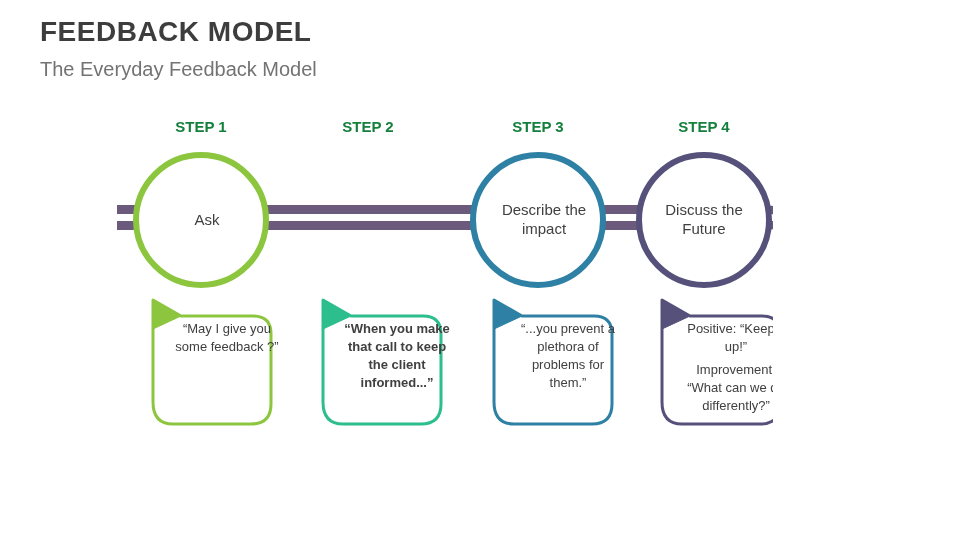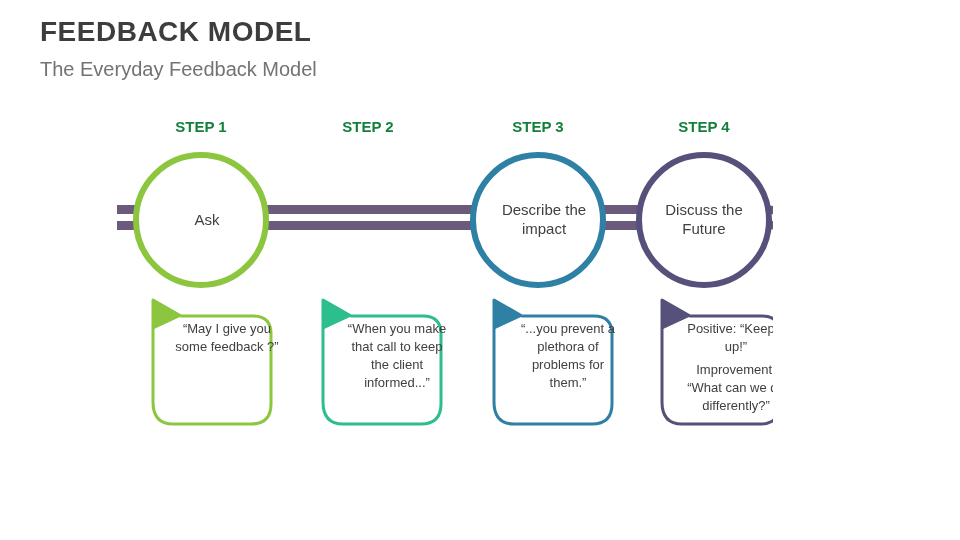--- a/index.html
+++ b/index.html
@@ -44,21 +44,21 @@
   .bubble svg{position:absolute;left:0;top:0;width:122px;height:128px;overflow:visible;}
   .bubble-outline{fill:#ffffff;stroke:currentColor;stroke-width:3;stroke-linejoin:round;}
   .bubble-fold{fill:currentColor;stroke:currentColor;stroke-width:1;}
   .bubble-text{
     position:absolute;left:6px;top:21px;width:110px;
     text-align:center;font-size:13px;line-height:1.38;color:#404040;margin-left:15px;
   }
   .bubble-text p{margin:0 0 5px 0;}
   
   .pos-0 .circle,.pos-0.circle{left:133px;justify-content:flex-end;} .pos-0.step-label{left:133px;} .pos-0.bubble{left:151px;}
-  .pos-1.circle{left:300px;} .pos-1.step-label{left:300px;} .pos-1.bubble{left:321px;}
+  .pos-1.circle{left:300px;} .pos-1.step-label{left:300px;} .pos-1.bubble{left:321px;font-weight:bold;}
   .pos-2.circle{left:470px;} .pos-2.step-label{left:470px;} .pos-2.bubble{left:492px;}
   .pos-3.circle{left:636px;} .pos-3.step-label{left:636px;} .pos-3.bubble{left:660px;}
 </style>
 </head>
 <body>
 
 <div class="slide">
 
   <div class="title">FEEDBACK MODEL</div>
   <div class="subtitle">The Everyday Feedback Model</div>

